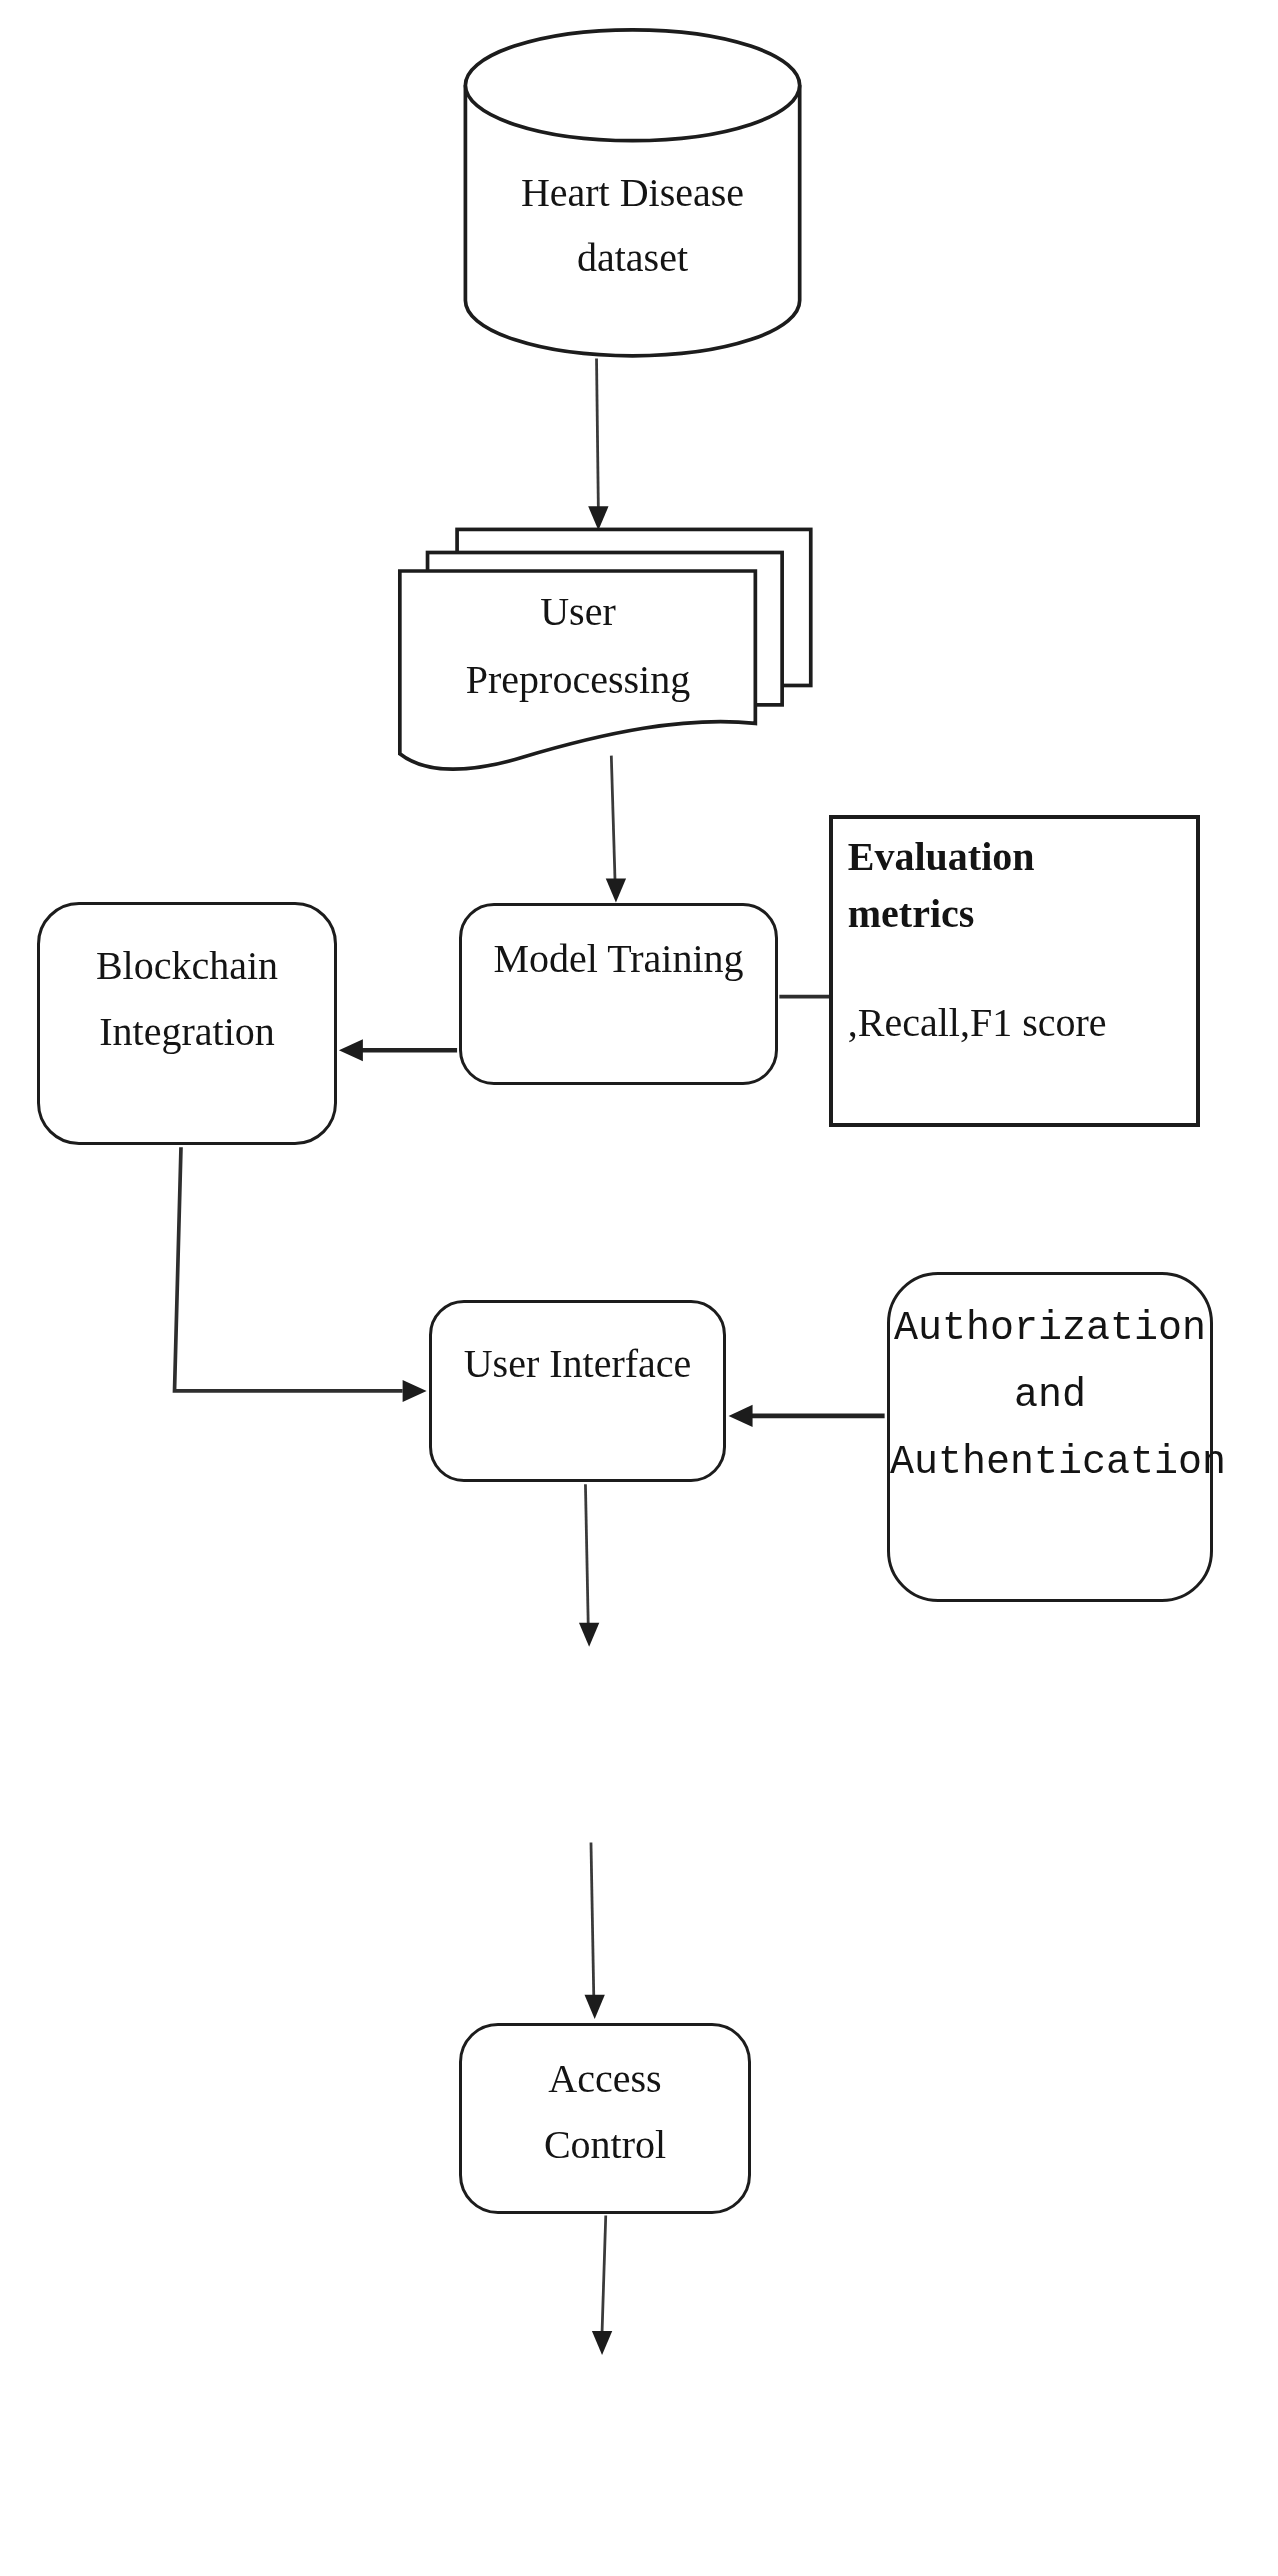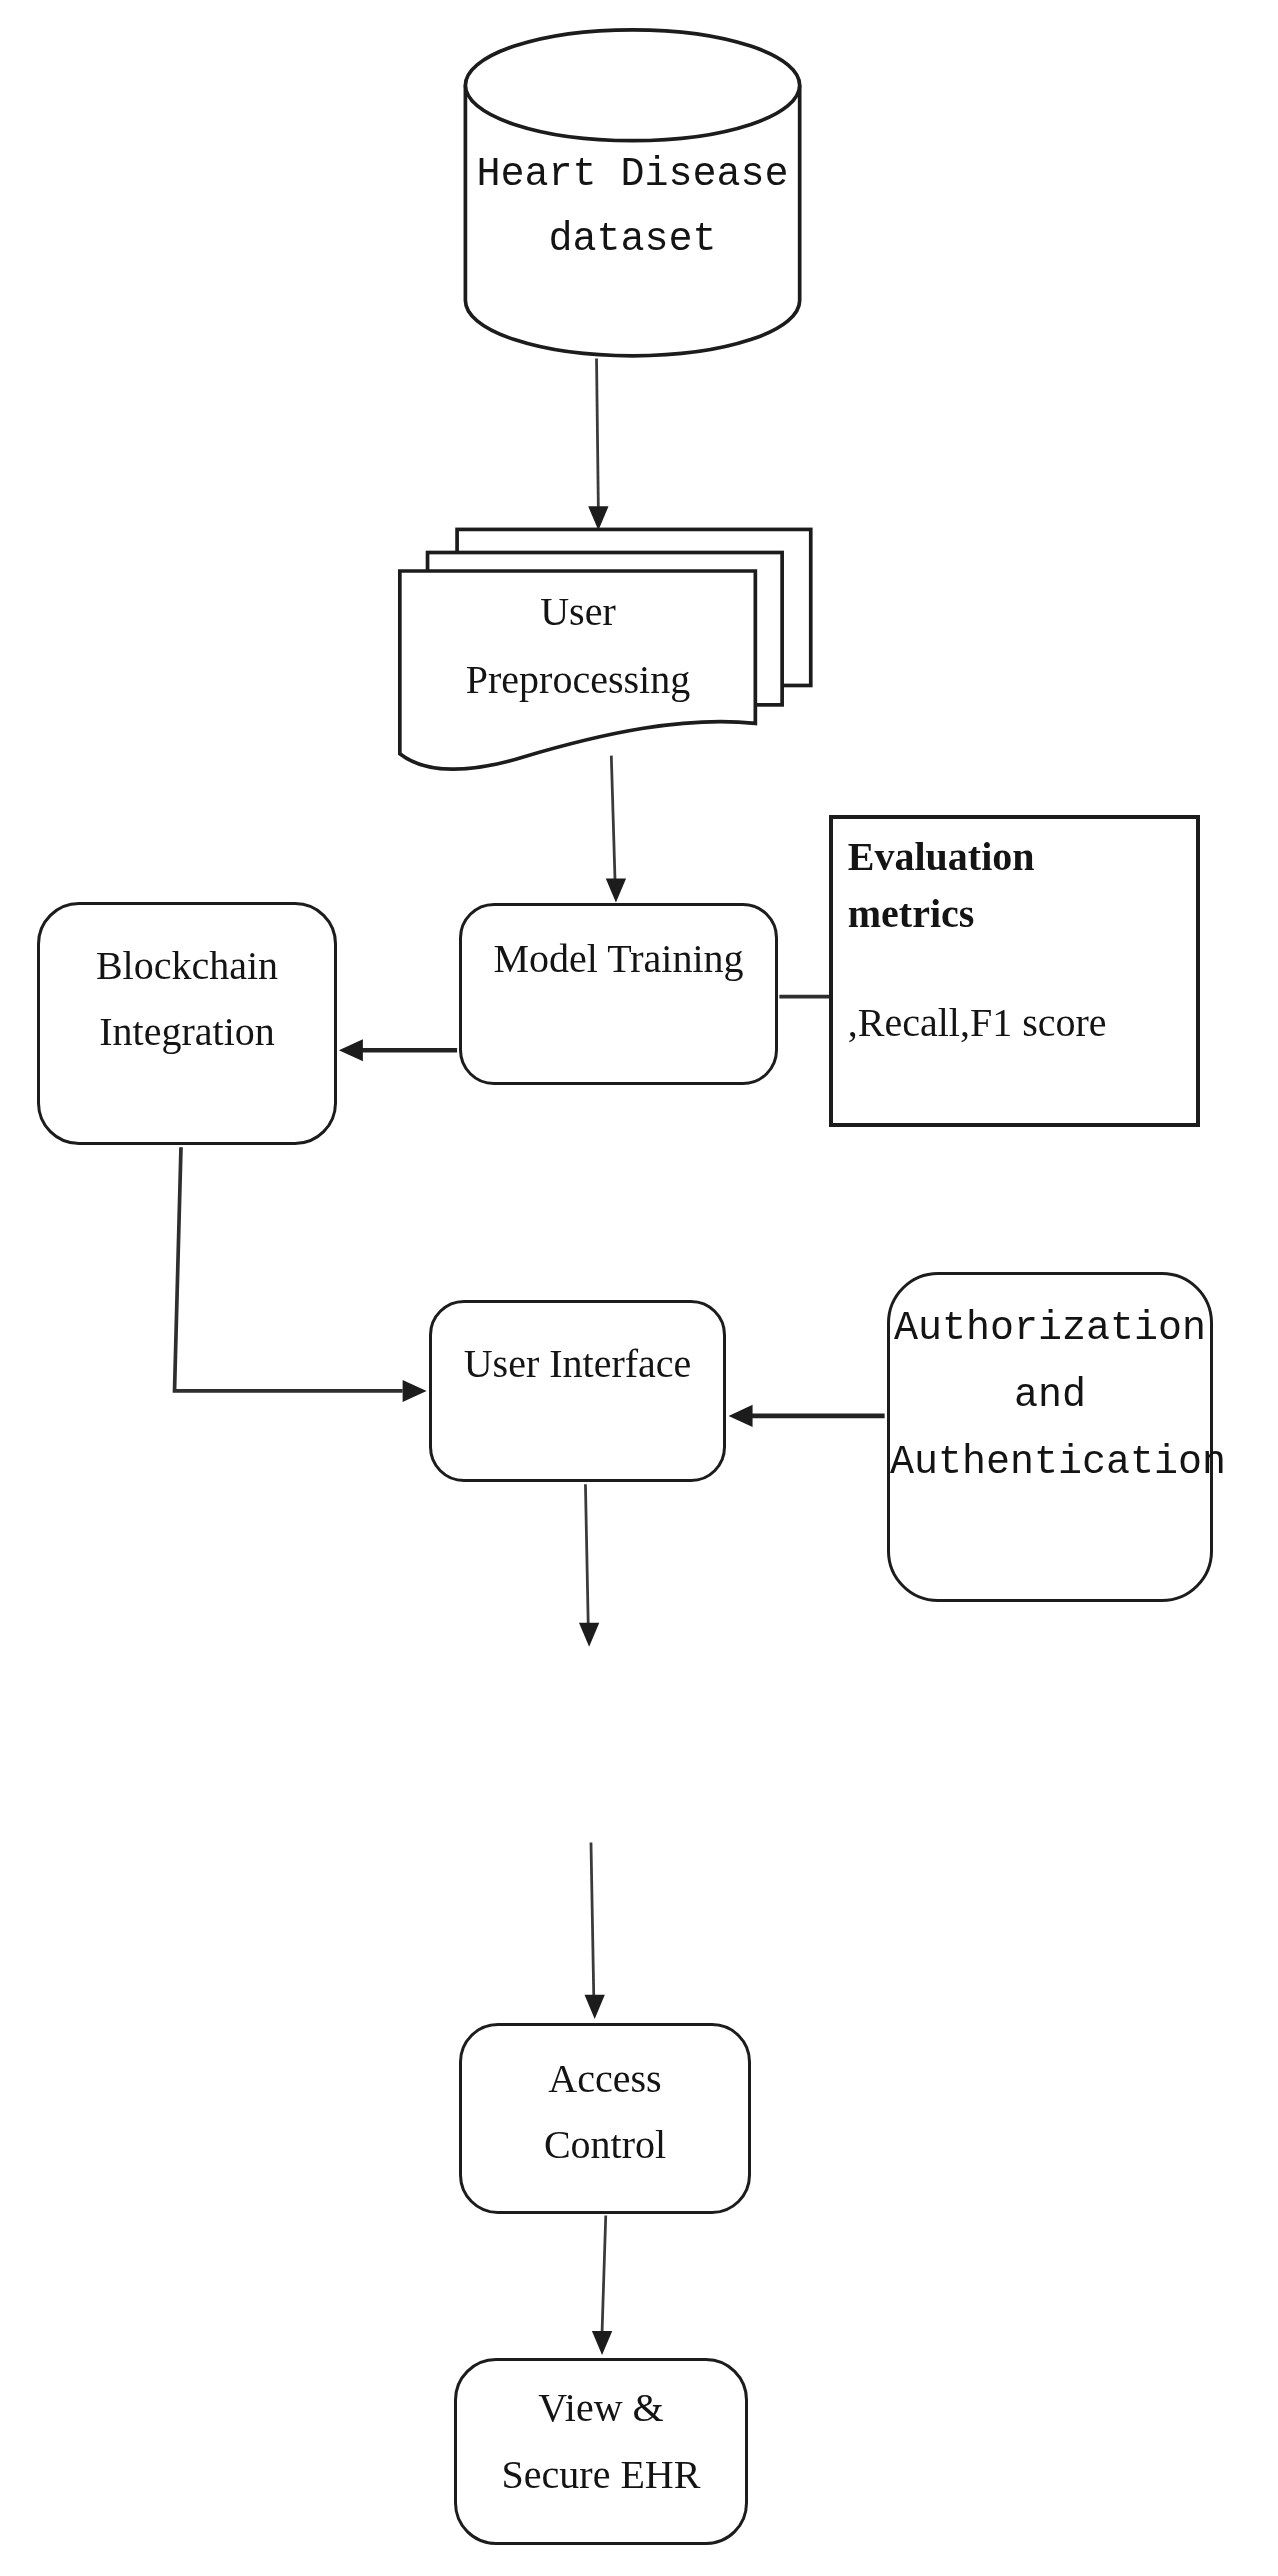--- a/index.html
+++ b/index.html
@@ -82,21 +82,21 @@
     <line x1="634" y1="1607" x2="637" y2="1758" stroke="#3a3a3a" stroke-width="3"></line>
     <polygon points="638,1783 627,1757 649,1757" fill="#1c1c1c"></polygon>
 
     <line x1="640" y1="1995" x2="643" y2="2161" stroke="#3a3a3a" stroke-width="3"></line>
     <polygon points="644,2186 633,2160 655,2160" fill="#1c1c1c"></polygon>
 
     <line x1="656" y1="2399" x2="652" y2="2525" stroke="#3a3a3a" stroke-width="3"></line>
     <polygon points="652,2550 641,2524 663,2524" fill="#1c1c1c"></polygon>
   </svg>
 
-  <div class="overlay-label cyl-label" style="left:466px; top:142px; width:333px;font-family:Liberation Mono, monospace;">
+  <div class="overlay-label cyl-label" style="left:466px; top:160px; width:333px;">
     <span>Heart Disease</span>
     <span>dataset</span>
   </div>
 
   <div class="overlay-label doc-label" style="left:400px; top:578px; width:356px;">
     <span>User</span>
     <span>Preprocessing</span>
   </div>
 
   <div class="node" style="left:459px; top:903px; width:319px; height:182px; border-radius:35px; padding-top:20px;">
@@ -127,19 +127,15 @@
     <span>and</span>
     <span>Authentication</span>
   </div>
 
 
   <div class="node" style="left:459px; top:2023px; width:292px; height:191px; border-radius:39px; padding-top:20.3px;">
     <span>Access</span>
     <span>Control</span>
   </div>
 
-  <div class="node" style="left:454px; top:2358px; width:294px; height:187px; border-radius:42px; padding-top:13px; line-height:67px;">
-    <span>View &amp;</span>
-    <span>Secure EHR</span>
-  </div>
 
 </div>
 
 
 </body></html>

